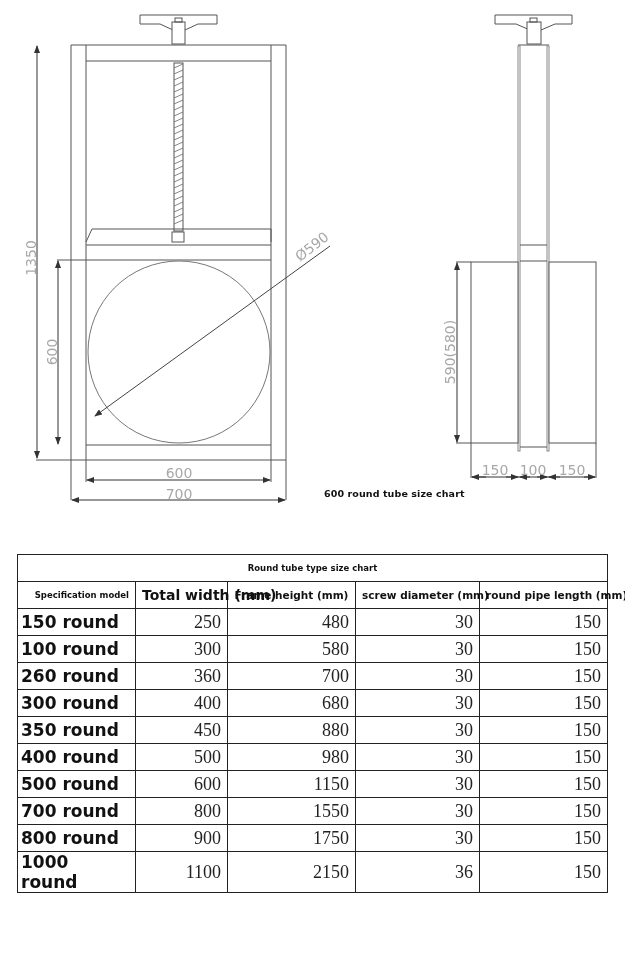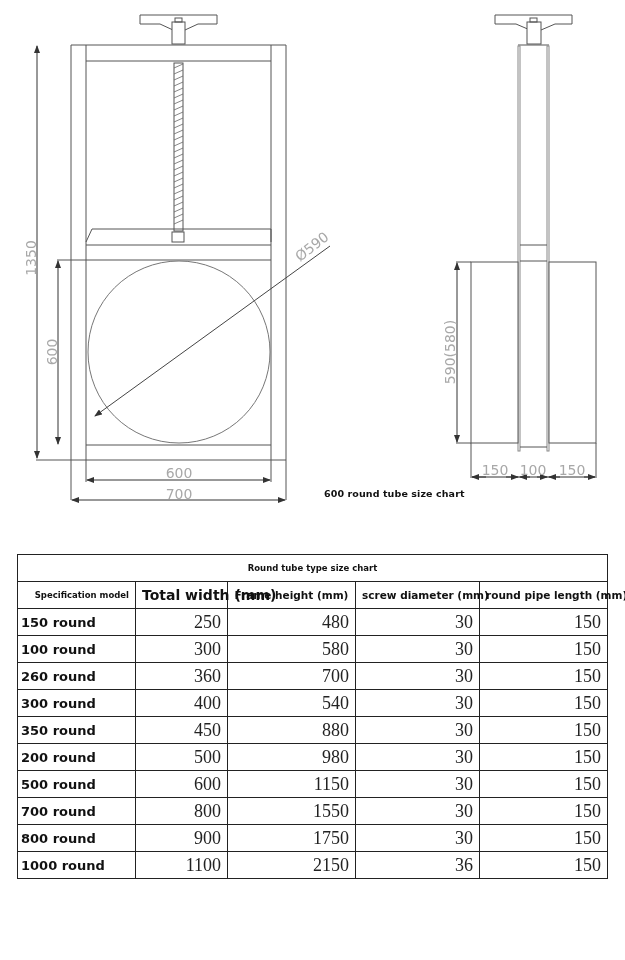--- a/index.html
+++ b/index.html
@@ -7,21 +7,21 @@
   .drawing { position: absolute; left: 0; top: 0; width: 625px; height: 520px; }
   .drawing svg { position: absolute; left: 0; top: 0; }
   .dim-text { font-family: "DejaVu Sans", sans-serif; fill: #a8a8a8; font-size: 14px; }
   .caption { position: absolute; left: 308px; top: 488px; font-size: 9.5px; font-weight: bold; color: #111; letter-spacing: 0.1px; margin-left: 16px; }
   table.spec { position: absolute; left: 17px; top: 554px; width: 590px; border-collapse: collapse; table-layout: fixed; }
   table.spec td, table.spec th { border: 1.5px solid #222; padding: 0 6px; height: 26px; }
   table.spec .title-cell { height: 26px; font-size: 8.5px; font-weight: bold; text-align: center; color: #111; }
   table.spec th { font-weight: bold; font-size: 10.5px; color: #111; white-space: nowrap; }
   table.spec th.small { font-size: 14px; }
   table.spec th.spec-model { font-size: 8.5px; line-height: 10px; text-align: right; }
-  table.spec td.model { font-family: "DejaVu Sans", sans-serif; font-weight: bold; font-size: 13px; text-align: left; padding-left: 3px; color: #111; margin-top: 48px; }
+  table.spec td.model { font-family: "DejaVu Sans", sans-serif; font-weight: bold; font-size: 17px; text-align: left; padding-left: 3px; color: #111; margin-top: 48px; }
   table.spec td.num { font-family: "Liberation Serif", serif; font-size: 18px; text-align: right; color: #222; }
 </style>
 </head>
 <body>
 
 <div class="drawing">
   <svg width="625" height="520" viewBox="0 0 625 520" xmlns="http://www.w3.org/2000/svg">
     <defs>
       <marker id="arr" markerWidth="8" markerHeight="6" refX="7" refY="3" orient="auto" markerUnits="userSpaceOnUse">
         <path d="M0,0 L8,3 L0,6 z" fill="#333"></path>
@@ -162,33 +162,33 @@
       <tr>
         <td class="model">260 round</td>
         <td class="num">360</td>
         <td class="num">700</td>
         <td class="num">30</td>
         <td class="num">150</td>
       </tr>
       <tr>
         <td class="model">300 round</td>
         <td class="num">400</td>
-        <td class="num">540</td>
+        <td class="num">680</td>
         <td class="num">30</td>
         <td class="num">150</td>
       </tr>
       <tr>
         <td class="model">350 round</td>
         <td class="num">450</td>
         <td class="num">880</td>
         <td class="num">30</td>
         <td class="num">150</td>
       </tr>
       <tr>
-        <td class="model">200 round</td>
+        <td class="model">400 round</td>
         <td class="num">500</td>
         <td class="num">980</td>
         <td class="num">30</td>
         <td class="num">150</td>
       </tr>
       <tr>
         <td class="model">500 round</td>
         <td class="num">600</td>
         <td class="num">1150</td>
         <td class="num">30</td>

